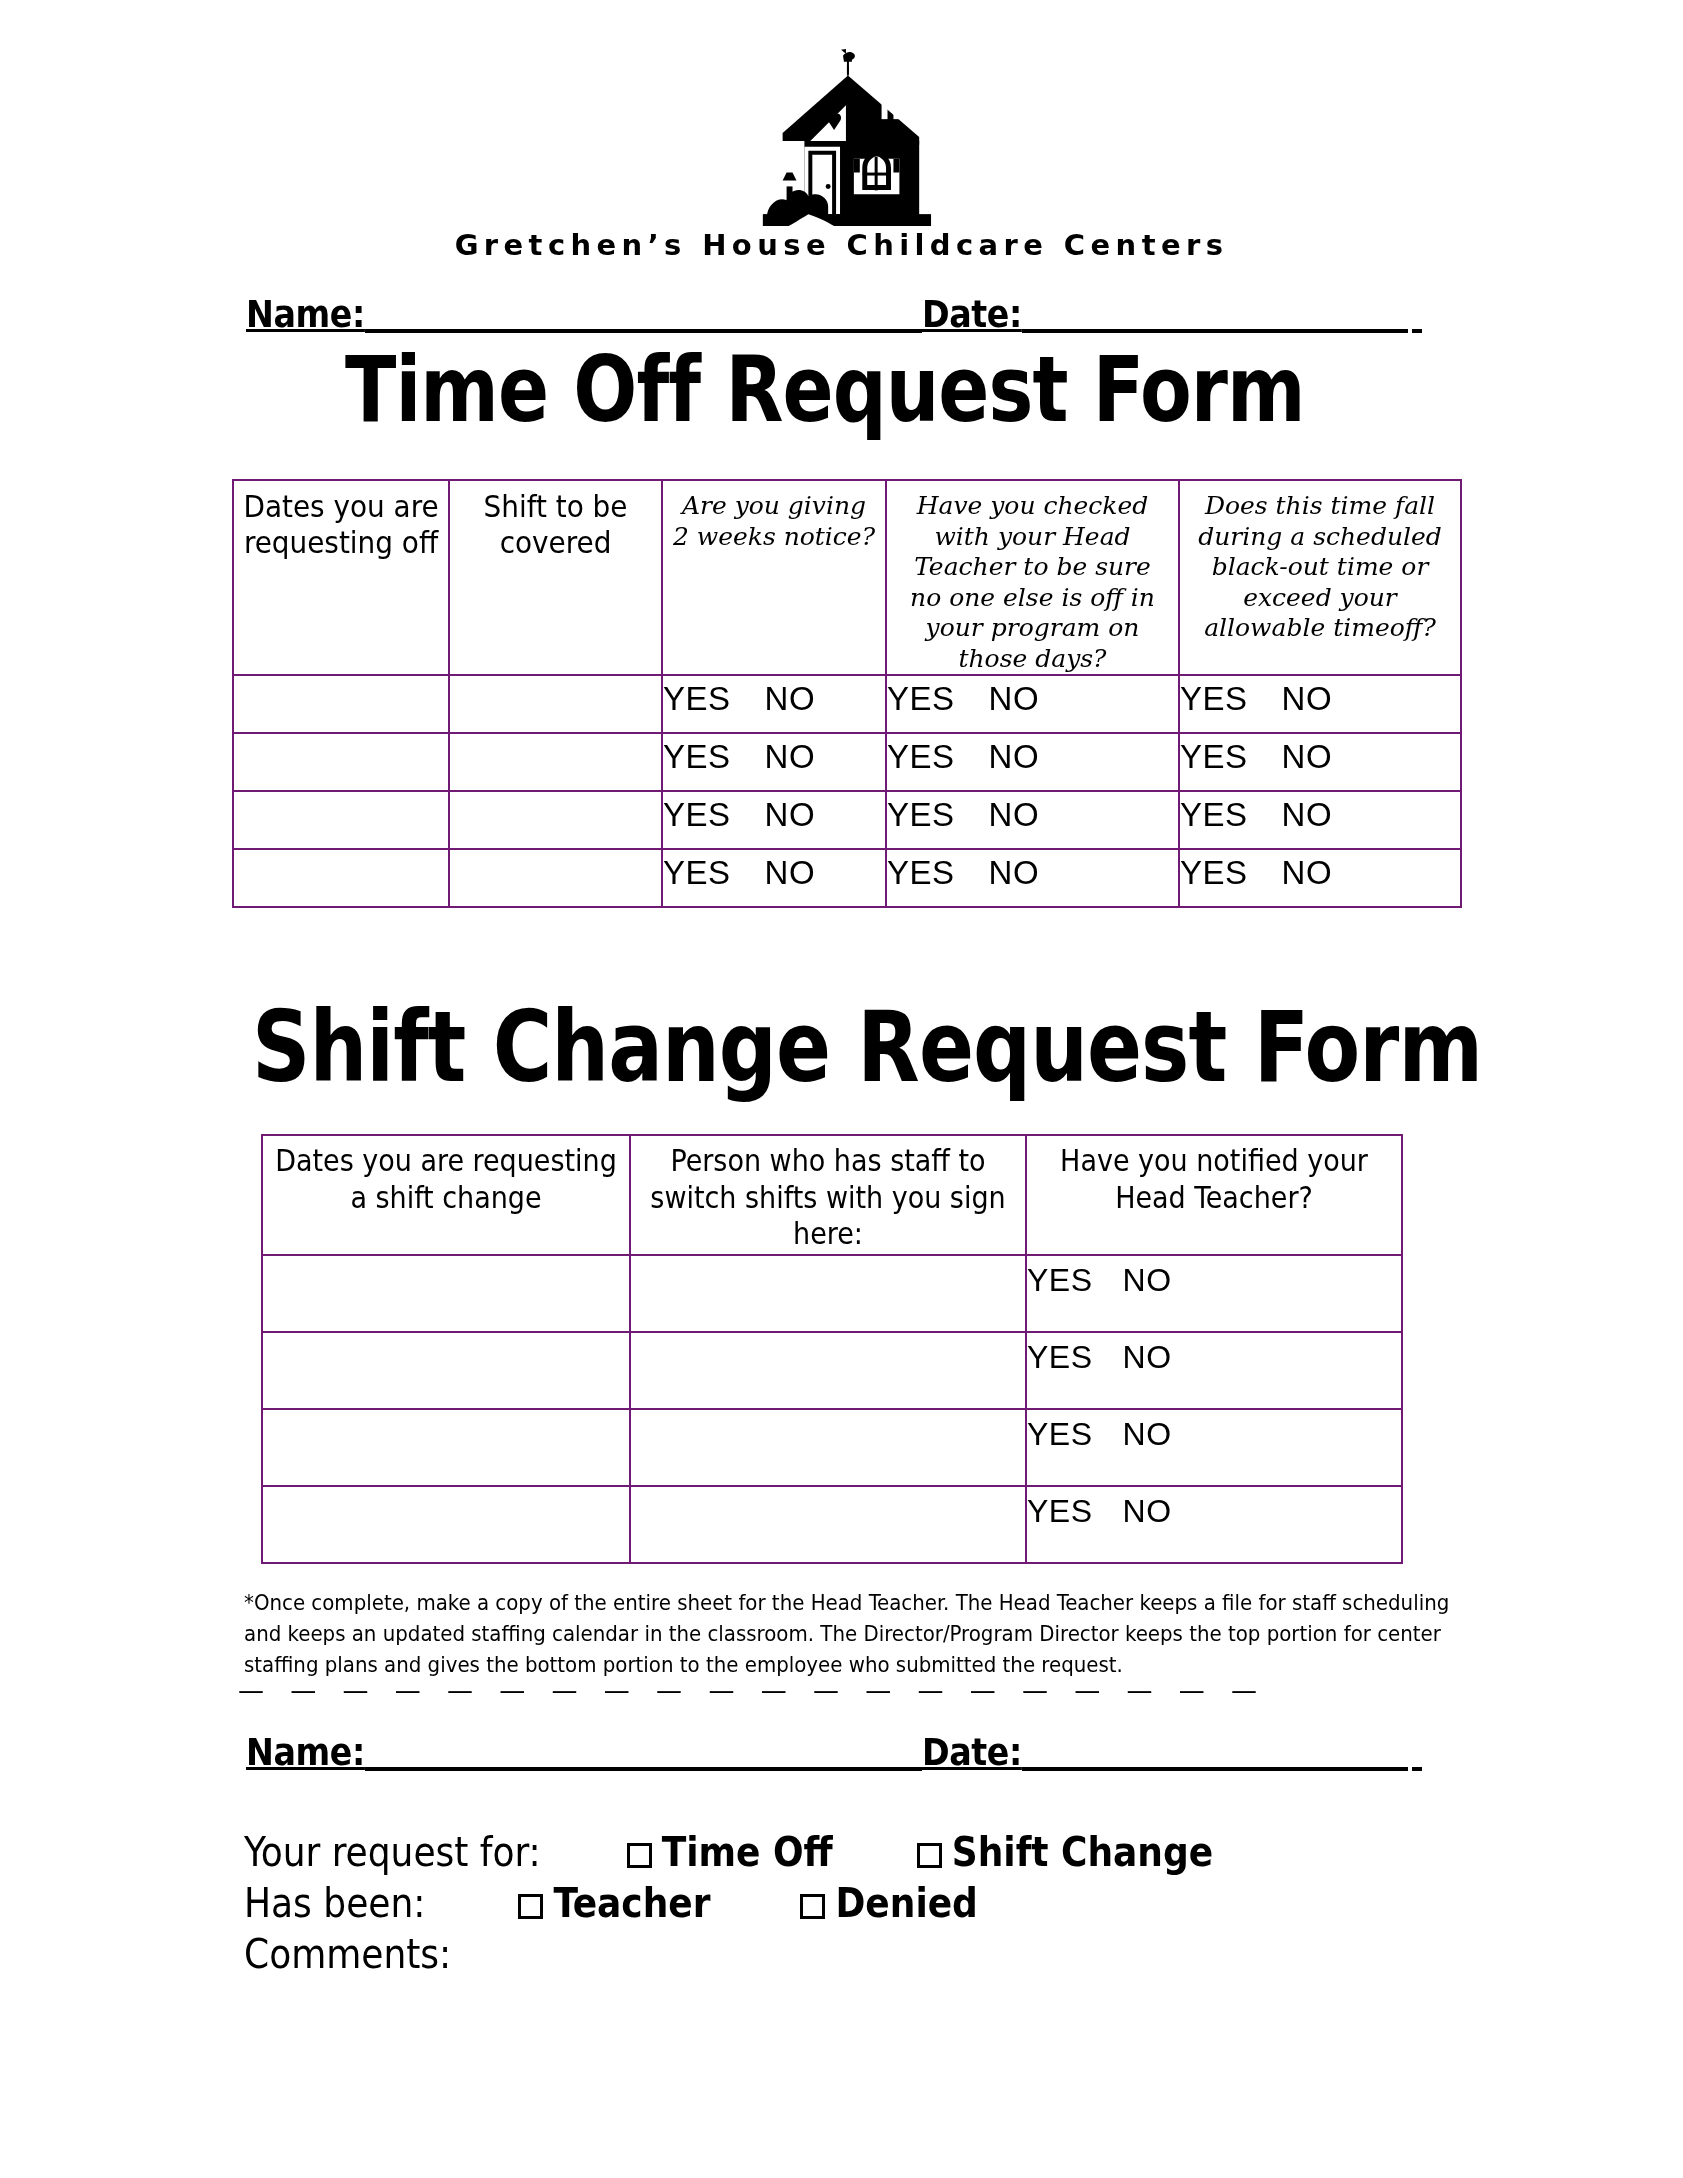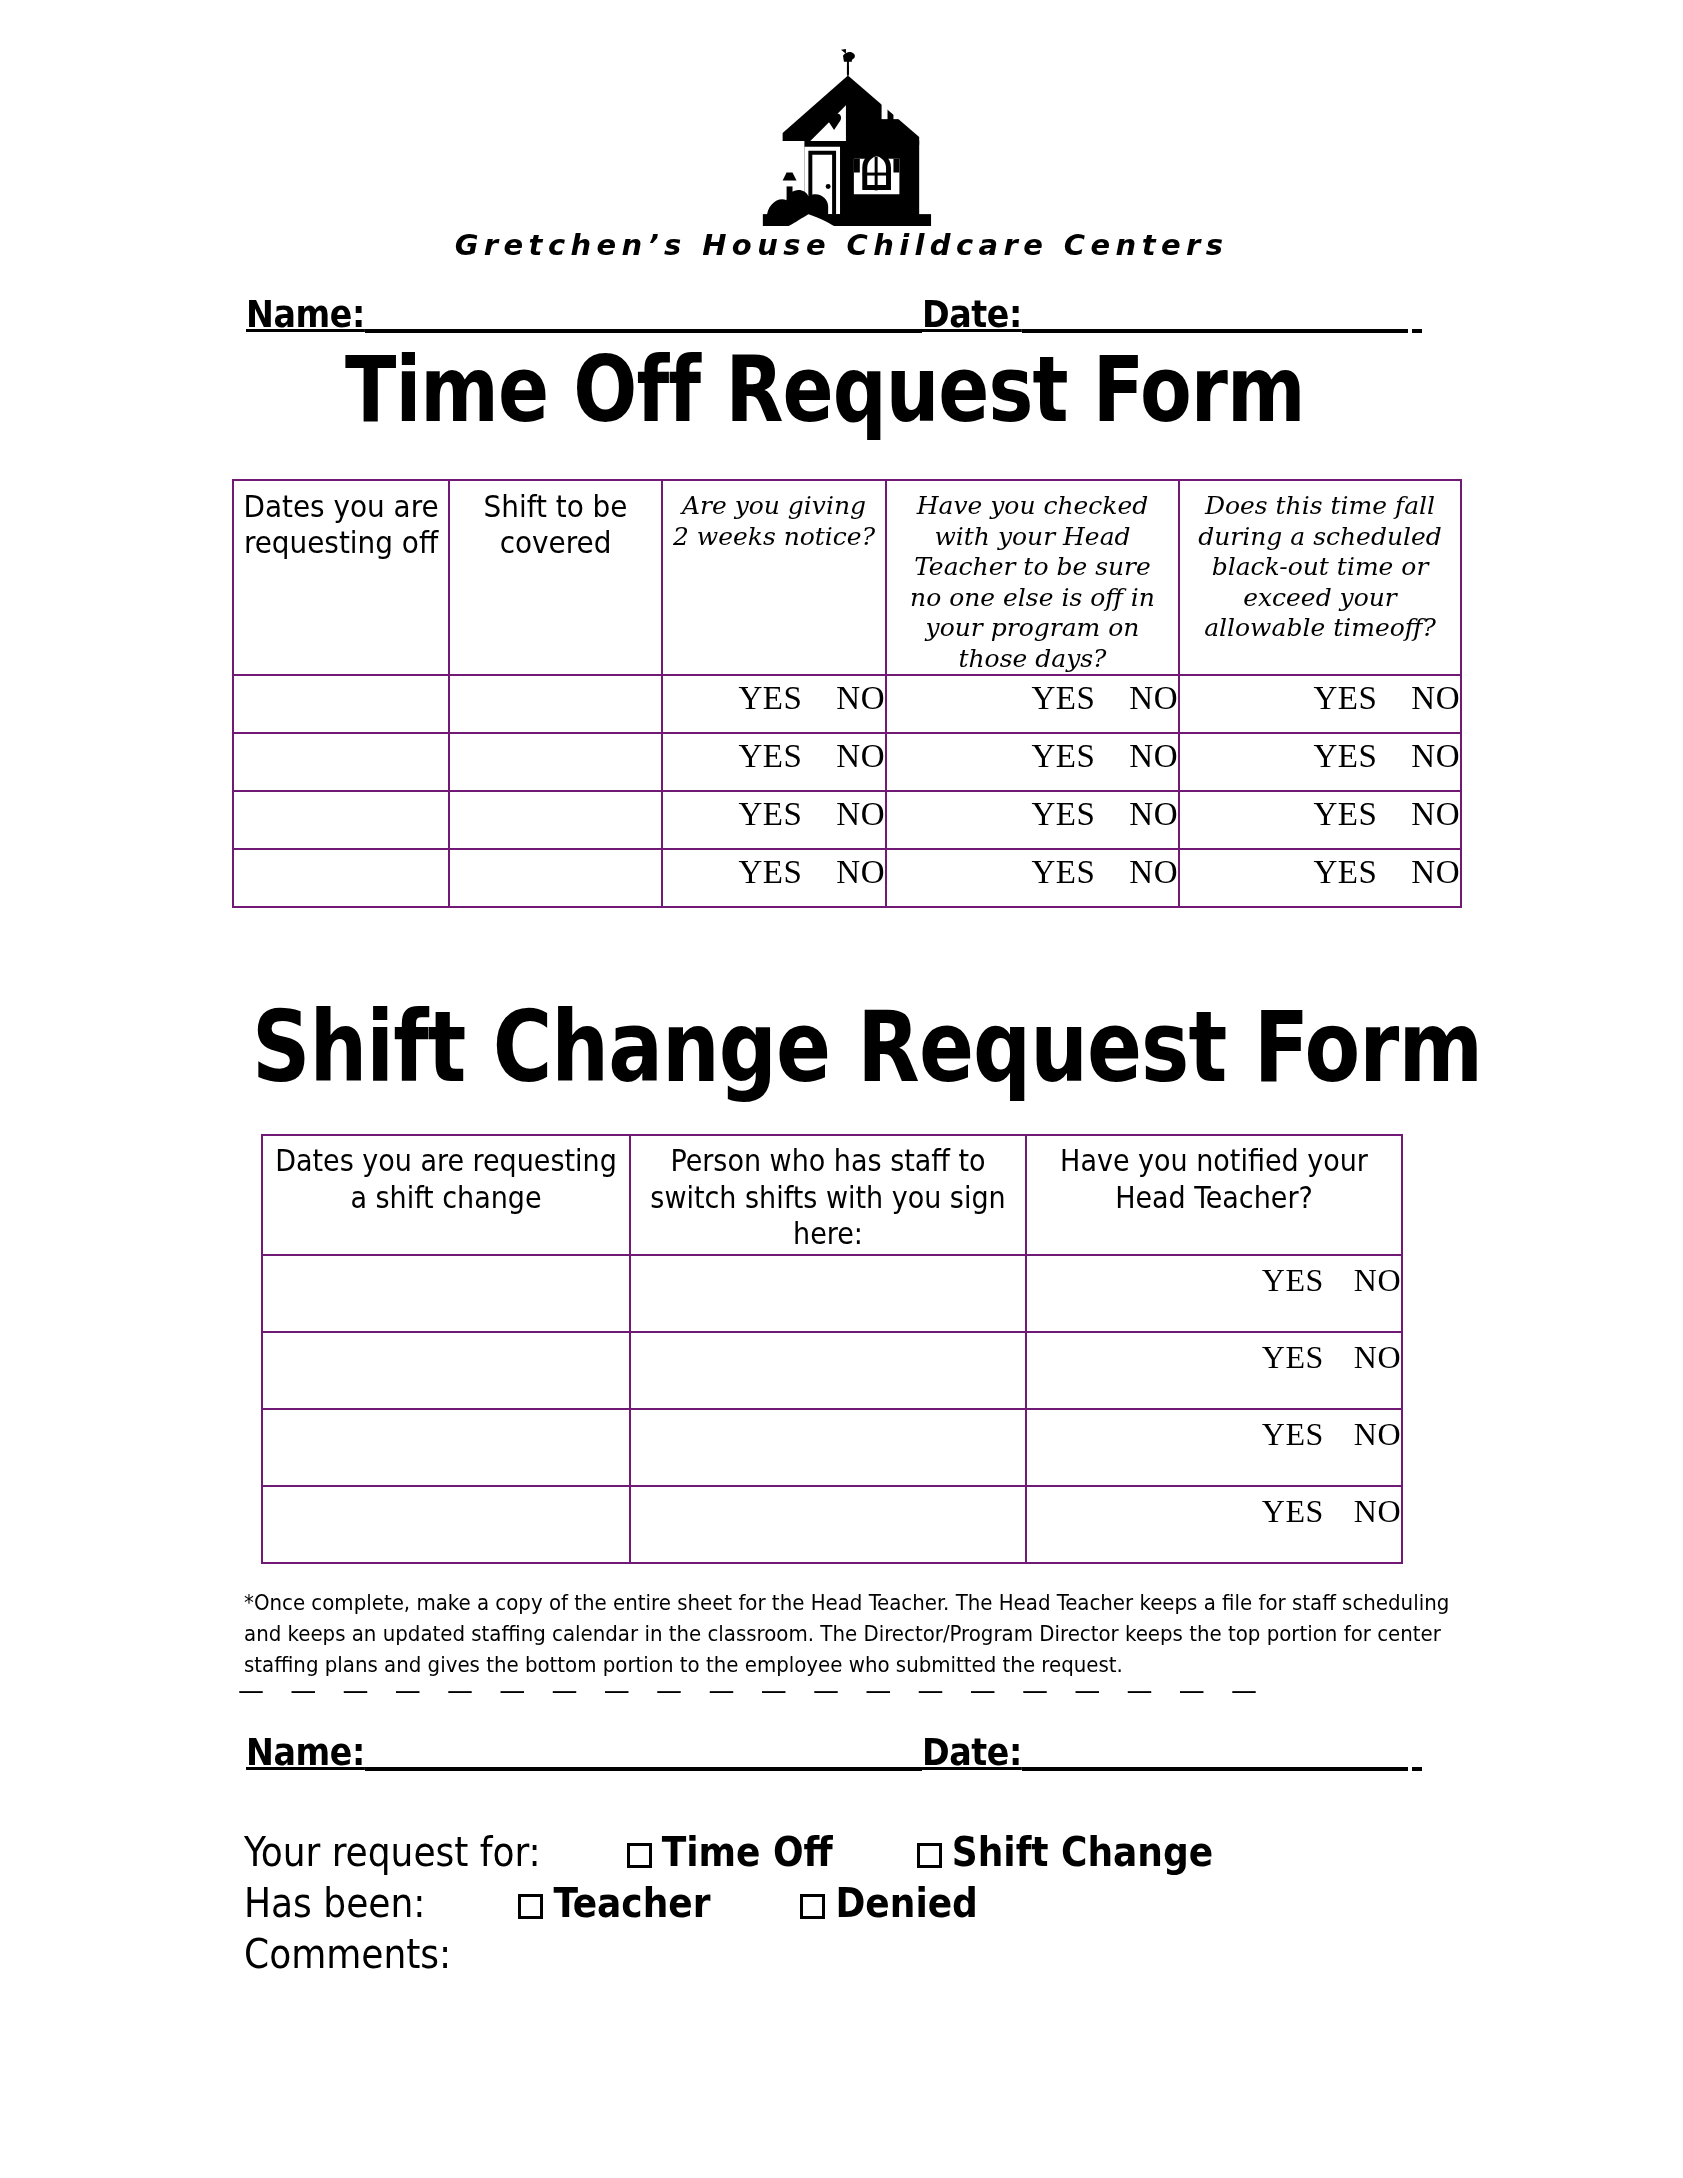--- a/index.html
+++ b/index.html
@@ -32,21 +32,20 @@
   }
   .logo-svg {
     display: block;
     margin: 0 auto;
     width: 198px;
     height: 188px;
   }
   .brand-name {
     margin-top: 2px;
     font-family: "DejaVu Sans", sans-serif;
-    font-style: italic;
     font-weight: bold;
     font-size: 29px;
     letter-spacing: 5.4px;
     color: #000;
     white-space: nowrap;
   }
 
   
   .namedate {
     position: absolute;
@@ -139,24 +138,24 @@
     font-size: 25px;
     font-weight: normal;
     text-align: center;
     line-height: 1.22;
     padding: 10px 8px 0 8px !important;
   }
   #timeoff-table thead td { height: 149px; }
   #timeoff-table tbody td { height: 52px; }
 
   .yesno {
-    font-family: Liberation Serif, serif;
+    font-family: Liberation Sans, sans-serif;
     font-size: 33px;
     letter-spacing: 0.5px;
-    text-align: right;
+    text-align: left;
     padding-top: 4px !important;
     white-space: nowrap;
   }
   .yesno .yes { margin-right: 34px; }
 
   
   #shiftchange-table {
     top: 1134px;
     left: 261px;
     width: 1141px;

